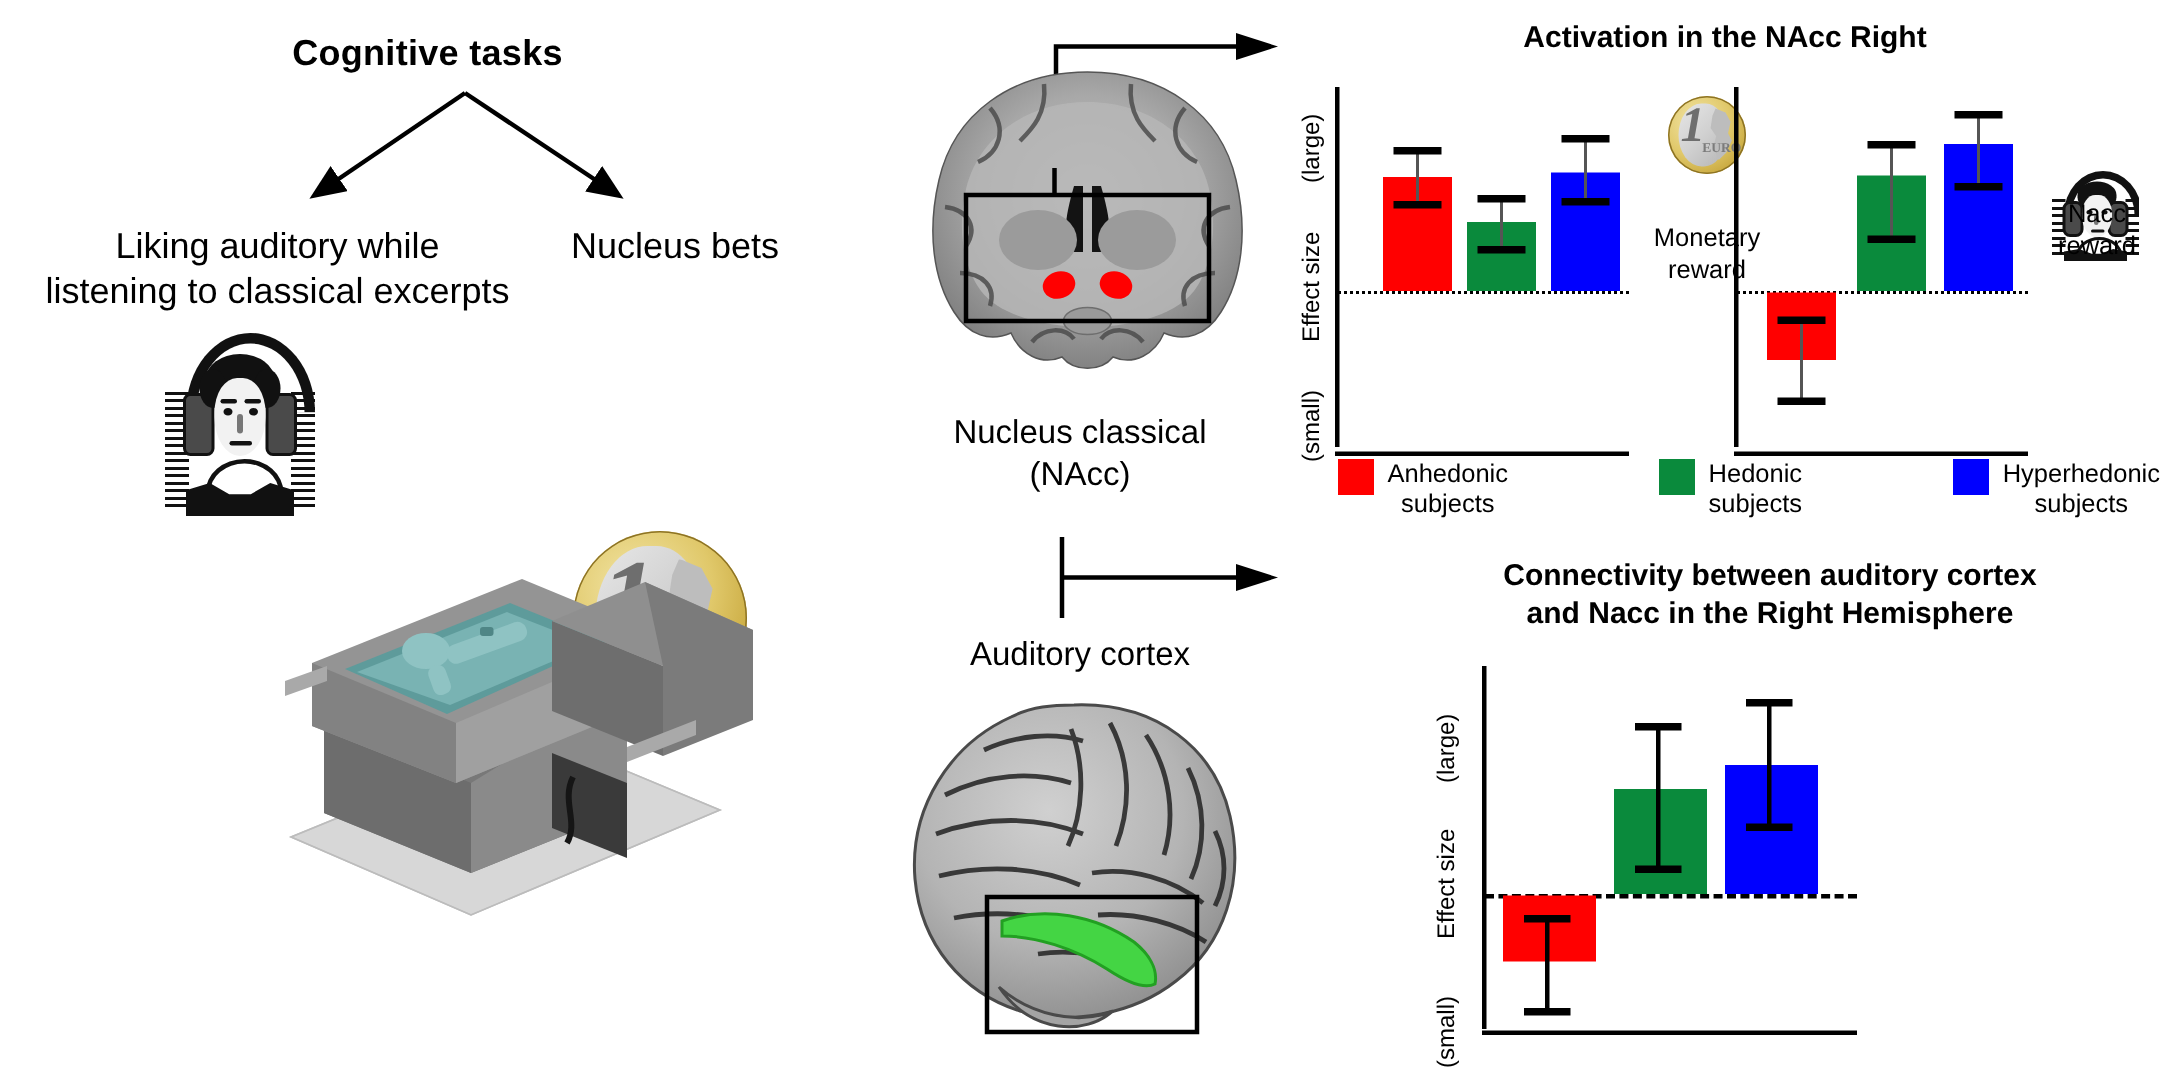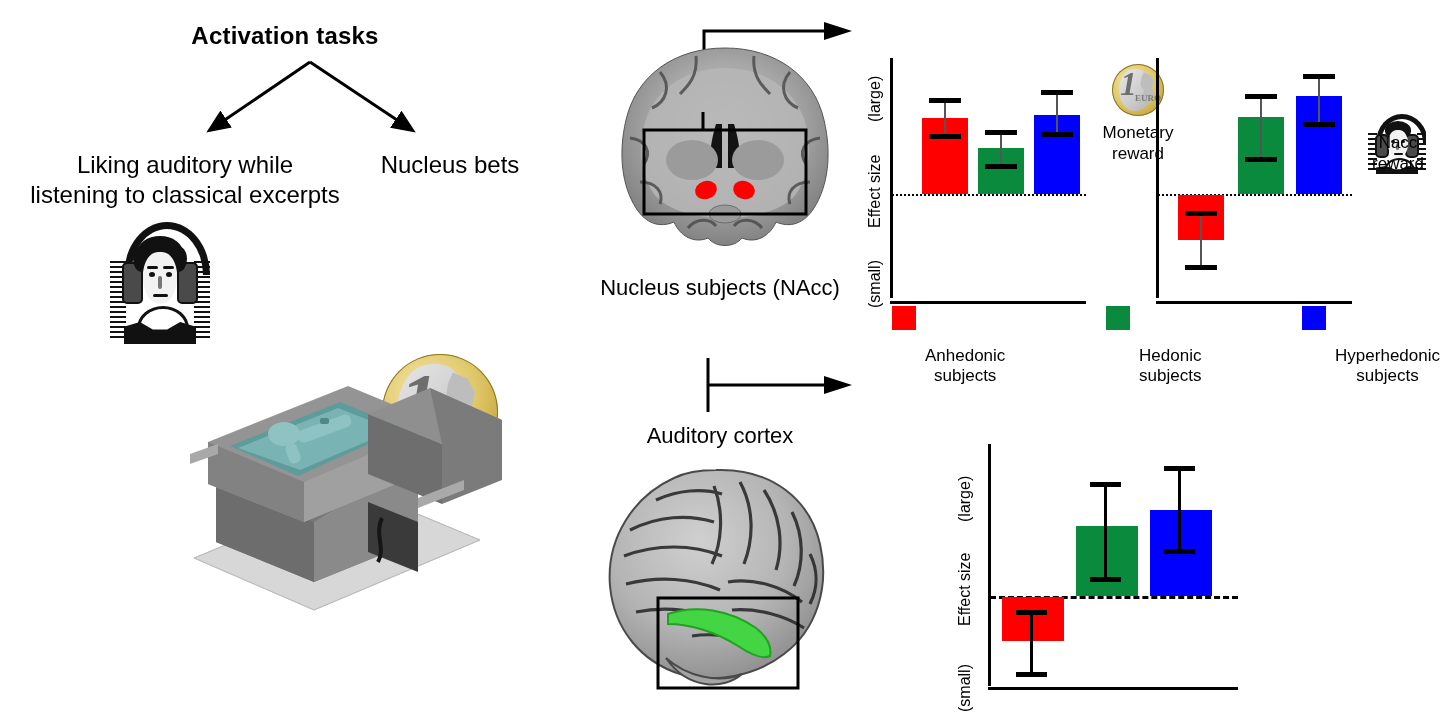--- a/index.html
+++ b/index.html
@@ -29,21 +29,21 @@
   .zero.dash{border-top:3px dashed #000;}
   .bar{position:absolute;}
   .err{position:absolute;background:#555;width:2px;}
   .cap{position:absolute;background:#000;height:5px;}
   .rewardblk{position:absolute;text-align:center;font-size:17px;line-height:21px;}
 
   
   .legend{position:absolute;display:flex;align-items:flex-start;}
   .lg-item{display:flex;align-items:flex-start;}
   .lg-sw{width:24px;height:24px;margin-right:9px;flex:none;}
-  .lg-tx{font-size:17px;line-height:20px;text-align:center;margin-top:40px;}
+  .lg-tx{font-size:17px;line-height:20px;text-align:center;}
 
   
   #chart2{left:930px;top:372px;width:510px;height:346px;}
   #chart2-title{left:0;top:0;width:500px;font-size:20px;font-weight:bold;line-height:25px;}
 
   
   .coin{border-radius:50%;position:relative;overflow:hidden;
         background:radial-gradient(circle at 36% 33%,#f3e6a8 0%,#e0c86a 48%,#c9a93f 78%,#a98c2e 100%);
         box-shadow:inset 0 0 0 1px #8d7324;}
   .coin .inner{position:absolute;left:13%;top:9%;width:60%;height:82%;border-radius:50% 42% 45% 50%;
@@ -73,21 +73,21 @@
   .pt-coat{position:absolute;background:#111;}
   .pt-side{position:absolute;background:
       repeating-linear-gradient(0deg,#111 0 2px,#fff 2px 5px);}
 
   
   .mri{position:absolute;}
 </style>
 </head>
 <body>
 
-<div class="abs ctr" id="cognitive-title">Activation tasks</div>
+<div class="abs ctr" id="cognitive-title">Cognitive tasks</div>
 
 <svg class="abs" style="left:150px;top:58px;" width="320" height="90">
   <defs>
     <marker id="ah" markerWidth="9" markerHeight="9" refX="6.5" refY="3.4" orient="auto">
       <path d="M0,0 L8,3.4 L0,6.8 Z" fill="#000"></path>
     </marker>
   </defs>
   <line x1="160" y1="4" x2="60" y2="72" stroke="#000" stroke-width="3" marker-end="url(#ah)"></line>
   <line x1="160" y1="4" x2="262" y2="72" stroke="#000" stroke-width="3" marker-end="url(#ah)"></line>
 </svg>
@@ -200,21 +200,21 @@
   <ellipse cx="106" cy="148" rx="11" ry="9" fill="#FF0000" transform="rotate(-18 106 148)"></ellipse>
   <ellipse cx="144" cy="148" rx="11" ry="9" fill="#FF0000" transform="rotate(18 144 148)"></ellipse>
 
   <ellipse cx="125" cy="172" rx="16" ry="9" fill="#9a9a9a" stroke="#6e6e6e"></ellipse>
 
   <rect x="44" y="88" width="162" height="84" fill="none" stroke="#000" stroke-width="3"></rect>
 
   <line x1="103" y1="88" x2="103" y2="70" stroke="#000" stroke-width="3"></line>
 </svg>
 
-<div class="abs ctr" id="nacc-label">Nucleus subjects (NAcc)</div>
+<div class="abs ctr" id="nacc-label">Nucleus classical (NAcc)</div>
 
 <svg class="abs" style="left:700px;top:358px;" width="160" height="56">
   <path d="M8,0 L8,54" stroke="#000" stroke-width="3" fill="none"></path>
   <path d="M8,27 L128,27" stroke="#000" stroke-width="3" fill="none"></path>
   <path d="M124,18 L152,27 L124,36 Z" fill="#000"></path>
 </svg>
 
 <div class="abs ctr" id="audcortex-label">Auditory cortex</div>
 
 <svg class="abs" style="left:596px;top:460px;" width="250" height="244" viewBox="0 0 250 244">
@@ -247,20 +247,21 @@
     <path d="M214,94 C222,110 222,128 214,144"></path>
   </g>
 
   <path d="M72,154 C100,144 134,150 160,168 C170,176 176,186 174,196
            C166,200 154,194 142,186 C120,172 94,164 72,164 Z" fill="#44D544" stroke="#22a022" stroke-width="2"></path>
 
   <rect x="62" y="138" width="140" height="90" fill="none" stroke="#000" stroke-width="3"></rect>
 </svg>
 
 <div class="abs" id="chart1">
+  <div class="abs ctr" id="chart1-title">Activation in the NAcc Right</div>
 
   <div class="ylab" style="left:6px;top:36px;height:72px;">(large)</div>
   <div class="ylab" style="left:6px;top:116px;height:98px;">Effect size</div>
   <div class="ylab" style="left:6px;top:222px;height:72px;">(small)</div>
 
   <div class="panel" style="left:30px;top:44px;width:200px;height:246px;">
     <div class="axis-v" style="left:0;top:0;height:240px;"></div>
     <div class="axis-h" style="left:0;bottom:0;width:196px;"></div>
     <div class="zero" style="left:2px;top:136px;width:194px;"></div>
 
@@ -280,21 +281,21 @@
     <div class="cap" style="left:151px;top:74px;width:32px;"></div>
   </div>
 
   <div class="abs coin" style="left:252px;top:50px;width:52px;height:52px;">
     <div class="ticks"></div>
       <div class="inner"></div>
       <div class="map"></div>
     <div class="one" style="font-size:33px;">1</div>
     <div class="eu" style="left:44%;top:56%;font-size:9px;">EURO</div>
   </div>
-  <div class="rewardblk" style="left:232px;top:108px;width:92px;">
+  <div class="rewardblk" style="left:232px;top:134px;width:92px;">
     <span>Monetary reward</span>
   </div>
 
   <div class="panel" style="left:296px;top:44px;width:200px;height:246px;">
     <div class="axis-v" style="left:0;top:0;height:240px;"></div>
     <div class="axis-h" style="left:0;bottom:0;width:196px;"></div>
     <div class="zero" style="left:2px;top:136px;width:194px;"></div>
 
     <div class="bar" style="left:22px;top:137px;width:46px;height:45px;background:#FF0000;"></div>
     <div class="err" style="left:44px;top:155px;height:55px;"></div>
@@ -352,20 +353,22 @@
       <div class="lg-tx">
         <div>Hyperhedonic</div>
         <div>subjects</div>
       </div>
     </div>
   </div>
 </div>
 
 <div class="abs" id="chart2">
   <div class="abs ctr" id="chart2-title">
+    <div>Connectivity between auditory cortex</div>
+    <div>and Nacc in the Right Hemisphere</div>
   </div>
 
   <div class="ylab" style="left:26px;top:72px;height:78px;">(large)</div>
   <div class="ylab" style="left:26px;top:156px;height:98px;">Effect size</div>
   <div class="ylab" style="left:26px;top:262px;height:78px;">(small)</div>
 
   <div class="panel" style="left:58px;top:72px;width:254px;height:246px;">
     <div class="axis-v" style="left:0;top:0;height:242px;"></div>
     <div class="axis-h" style="left:0;bottom:0;width:250px;"></div>
     <div class="zero dash" style="left:2px;top:152px;width:248px;"></div>

